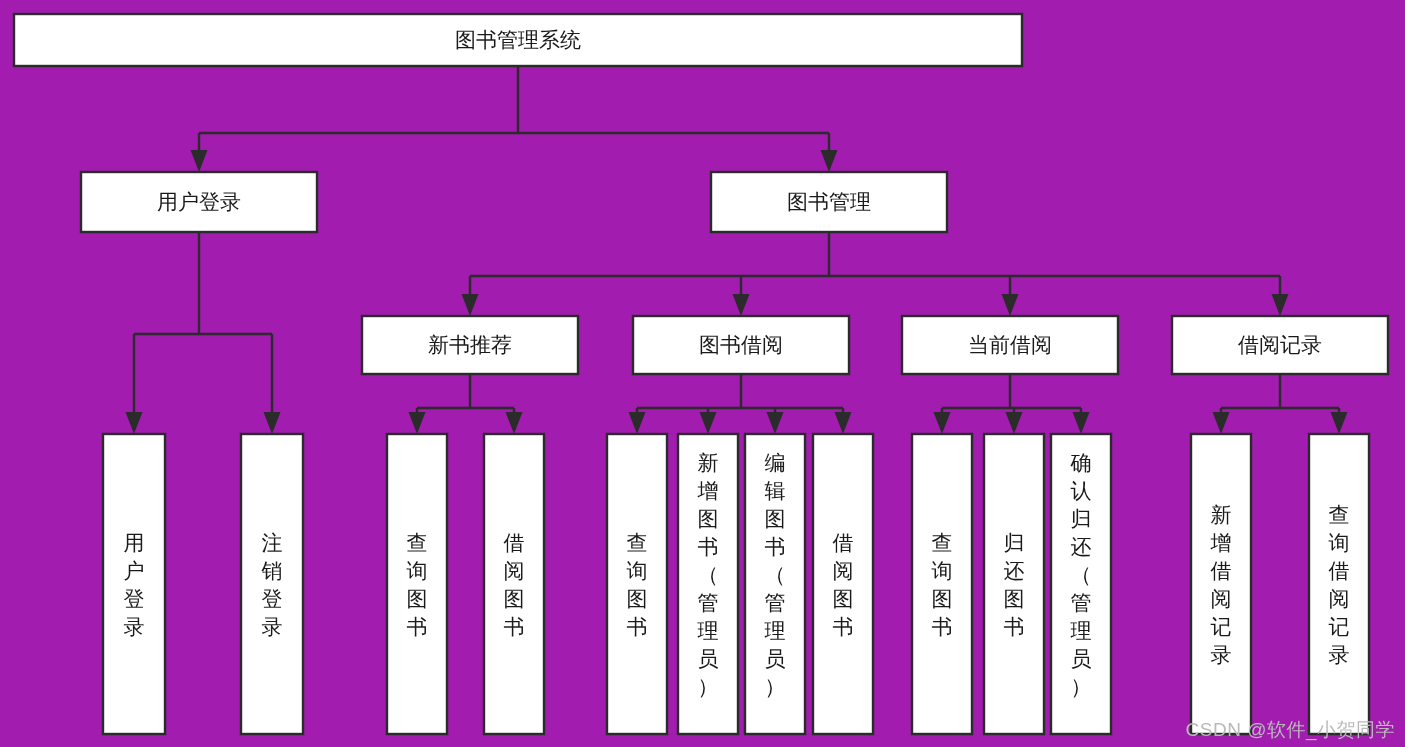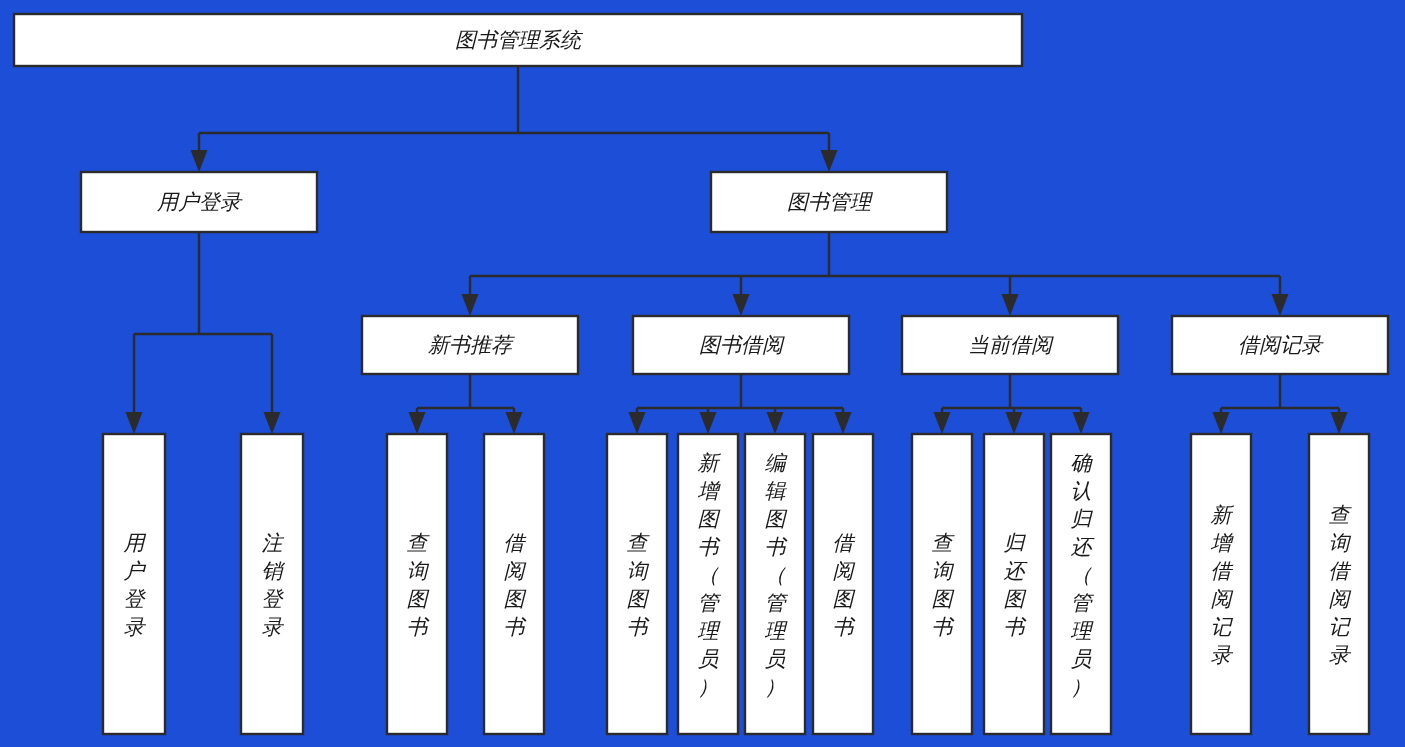--- a/index.html
+++ b/index.html
@@ -12,22 +12,21 @@
     width: 1405px;
     height: 747px;
     font-family: "Liberation Sans", "DejaVu Sans", sans-serif;
     overflow: hidden;
     position: relative;
   }
   #diagram-root {
     position: relative;
     width: 1405px;
     height: 747px;
-    background: #1d4ed8;
-    font-style: italic;
+    background: #a21caf;
   }
   svg.diagram-canvas {
     position: absolute;
     left: 0;
     top: 0;
     width: 1405px;
     height: 747px;
   }
   .node-box {
     fill: #ffffff;
@@ -219,13 +218,14 @@
         <g>
           <rect x="1191" y="434" width="60" height="300" class="node-box"></rect>
           <text x="1221" class="node-label-v"><tspan x="1221" y="521.84">新</tspan><tspan x="1221" y="549.84">增</tspan><tspan x="1221" y="577.84">借</tspan><tspan x="1221" y="605.84">阅</tspan><tspan x="1221" y="633.84">记</tspan><tspan x="1221" y="661.84">录</tspan></text>
         </g>
         <g>
           <rect x="1309" y="434" width="60" height="300" class="node-box"></rect>
           <text x="1339" class="node-label-v"><tspan x="1339" y="521.84">查</tspan><tspan x="1339" y="549.84">询</tspan><tspan x="1339" y="577.84">借</tspan><tspan x="1339" y="605.84">阅</tspan><tspan x="1339" y="633.84">记</tspan><tspan x="1339" y="661.84">录</tspan></text>
         </g>
       </g>
   </svg>
+  <div class="watermark-text">CSDN @软件_小贺同学</div>
 </div>
 
 </body></html>

